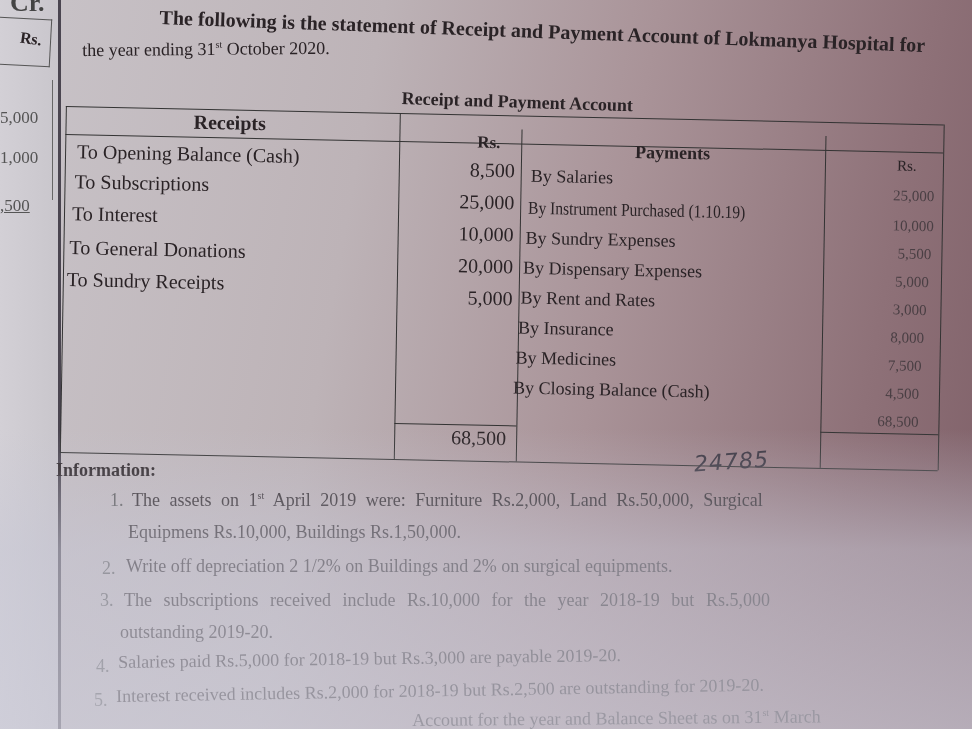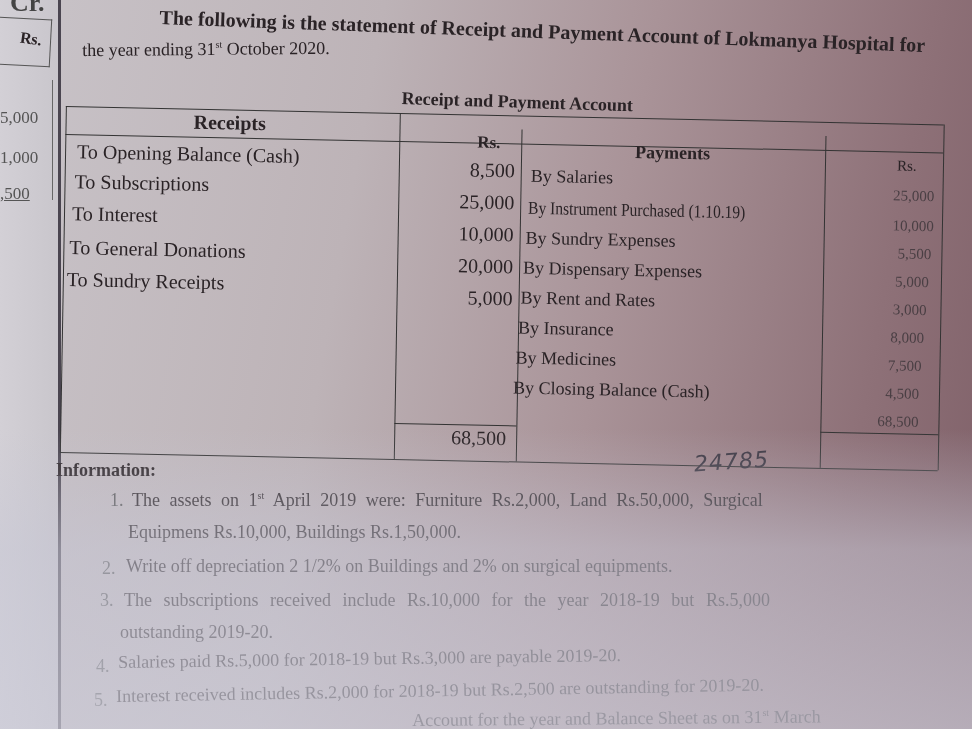--- a/index.html
+++ b/index.html
@@ -74,21 +74,21 @@
 </style>
 </head>
 <body>
 
 <div class="left-page">
   <span class="cr">Cr.</span>
   <div class="rs-box"></div>
   <span class="rs">Rs.</span>
   <span class="amt" style="top:108px;">5,000</span>
   <span class="amt" style="top:148px;">1,000</span>
-  <span class="amt" style="top:184px;text-decoration:underline;">,500</span>
+  <span class="amt" style="top:196px;text-decoration:underline;">,500</span>
   <div class="vline"></div>
 </div>
 
 <div class="page">
 
   <div class="intro">The following is the statement of Receipt and Payment Account of Lokmanya Hospital for</div>
   <div class="intro2">
     <span>the year ending 31</span><sup>st</sup><span> October 2020.</span>
   </div>
 

